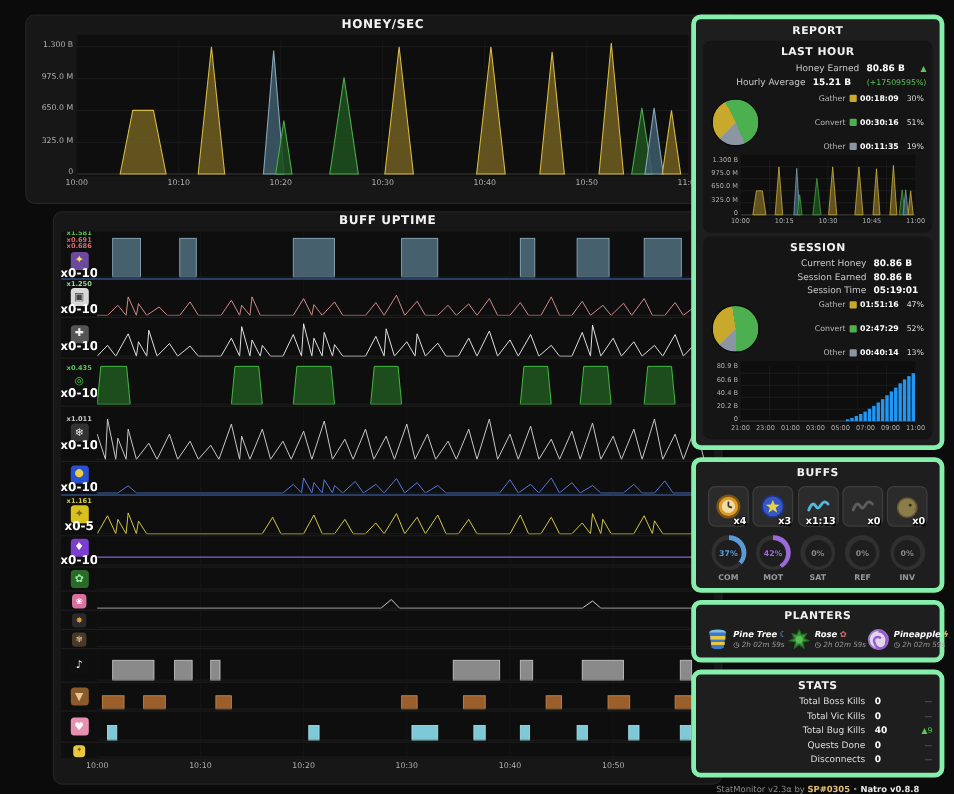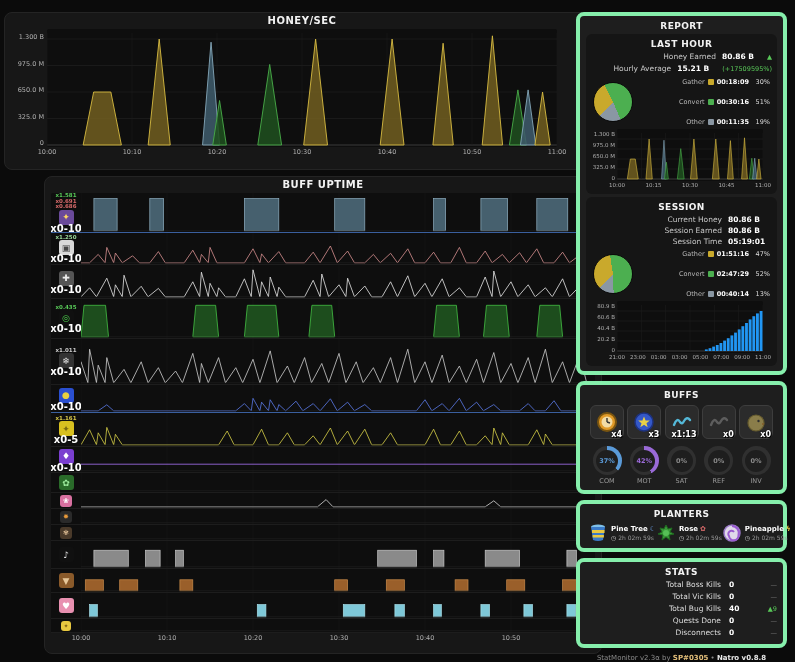--- a/index.html
+++ b/index.html
@@ -1,20 +1,20 @@
 <!DOCTYPE html>
 <html><head>
 <meta charset="utf-8">
 <style>
   html,body{margin:0;padding:0;background:#0b0b0b;}
   body{width:795px;height:662px;overflow:hidden;font-family:"DejaVu Sans","Liberation Sans",sans-serif;color:#ddd;}
   .app{position:relative;width:795px;height:662px;}
   .panel{position:absolute;background:#171717;border:1px solid #242424;border-radius:8px;box-sizing:border-box;}
   .phead{height:16px;line-height:16px;text-align:center;font-size:10px;font-weight:bold;color:#f2f2f2;letter-spacing:0.5px;}
-  #honey-panel{left:4px;top:12px;width:596px;height:158px;}
+  #honey-panel{left:21px;top:12px;width:596px;height:158px;}
   #buff-panel{left:8px;top:176px;width:558px;height:478px;margin-left:36px;}
   .chartwrap{display:flex;padding:0 6px;}
   .yaxis{width:36px;display:flex;flex-direction:column;justify-content:space-between;align-items:flex-end;font-size:6.5px;color:#b0b0b0;box-sizing:border-box;padding:4px 3px 0 0;}
   #honey-svg{background:#0e0e0e;border-radius:2px;display:block;}
   .xaxis{position:relative;height:11px;font-size:6.5px;color:#b0b0b0;}
   .xaxis .xt{position:absolute;top:1px;transform:translateX(-50%);white-space:nowrap;}
   #honey-xaxis{margin-left:42px;width:510px;}
   #buff-rows{margin:0 6px;background:#0e0e0e;border-radius:2px;}
   .brow{display:flex;border-bottom:1px solid #1d1d1d;box-sizing:border-box;align-items:stretch;}
   .bicon{width:30px;flex:0 0 30px;display:flex;flex-direction:column;align-items:center;justify-content:center;overflow:hidden;}
@@ -44,22 +44,22 @@
   .mini svg{background:#0e0e0e;border-radius:2px;display:block;}
   .mini-x{margin-left:26px;width:146px;height:9px;font-size:5.5px;}
   .tiles{display:flex;justify-content:space-between;padding:3px 4px 2px;}
   .tile{width:34px;height:34px;background:#2b2b2b;border:1px solid #3d3d3d;border-radius:6px;position:relative;display:flex;align-items:center;justify-content:center;box-sizing:border-box;}
   .tlabel{position:absolute;right:1px;bottom:-1px;font-size:8px;font-weight:bold;color:#fff;text-shadow:0 0 2px #000,1px 1px 0 #000;}
   .gauges{display:flex;justify-content:space-between;padding:5px 4px 0;}
   .gauge{width:34px;text-align:center;}
   .gring{width:29px;height:29px;border-radius:50%;margin:0 auto;position:relative;}
   .gring::after{content:"";position:absolute;inset:3.5px;background:#1e1e1e;border-radius:50%;}
   .gpct{position:absolute;inset:0;display:flex;align-items:center;justify-content:center;font-size:6.5px;font-weight:bold;z-index:1;}
-  .glabel{font-size:6.5px;font-weight:normal;color:#9a9a9a;margin-top:2px;}
-  .planters{display:flex;justify-content:space-between;padding:2px 2px 0;}
+  .glabel{font-size:6.5px;font-weight:bold;color:#9a9a9a;margin-top:2px;}
+  .planters{display:flex;justify-content:space-between;padding:2px 2px 0;font-style:italic;}
   .planter{display:flex;align-items:center;gap:3px;}
   .pname{font-size:7px;font-weight:bold;color:#fff;line-height:9px;white-space:nowrap;}
   .pglyph{font-size:7px;margin-left:2px;}
   .ptime{font-size:6px;color:#9a9a9a;line-height:8px;white-space:nowrap;}
   .ptime .clk{color:#cfcfcf;}
   .srow{display:flex;font-size:7.5px;line-height:12px;align-items:baseline;}
   .srow .lbl{flex:1;text-align:right;padding-right:8px;color:#ddd;}
   .srow .val{width:26px;font-weight:bold;color:#fff;}
   .srow .dlt{width:22px;font-size:6.5px;text-align:right;}
   .footer{margin-top:auto;text-align:center;font-size:7px;color:#8a8a8a;padding-bottom:2px;}

